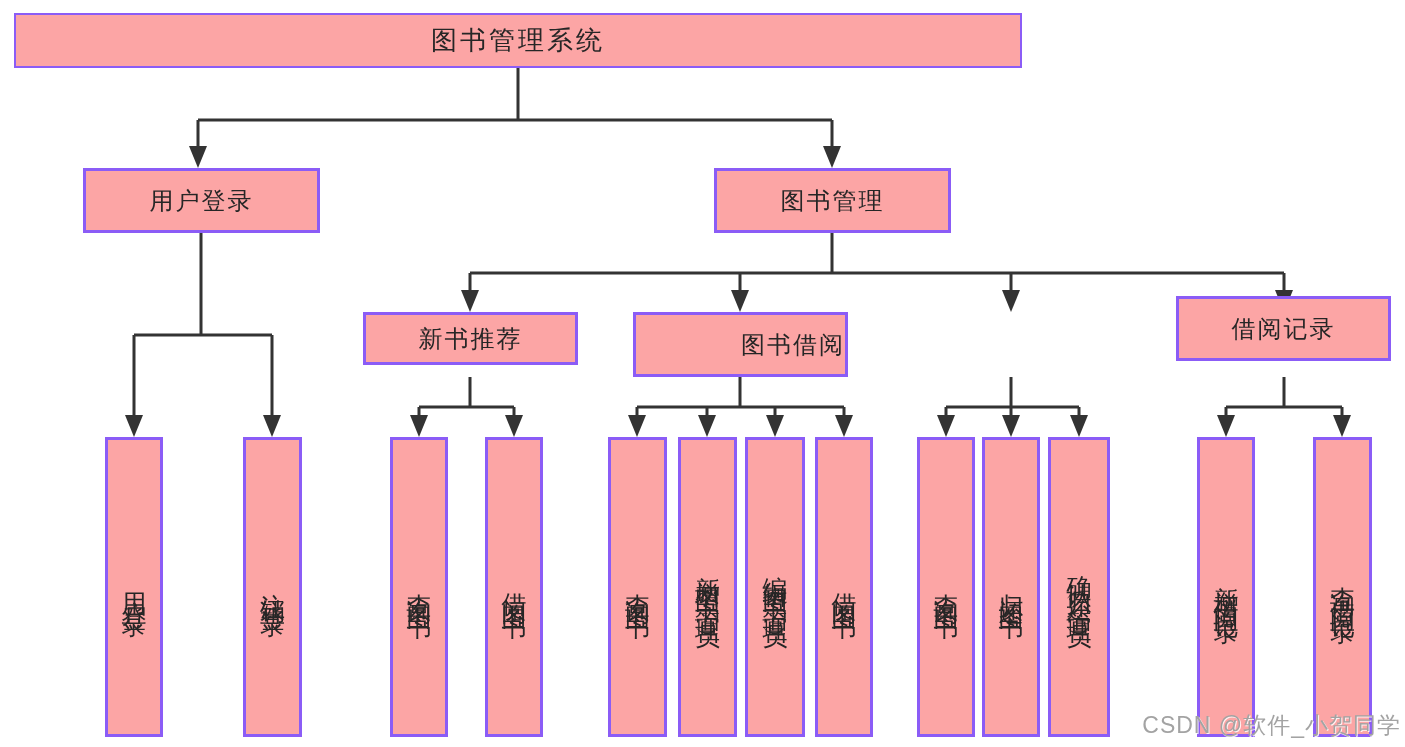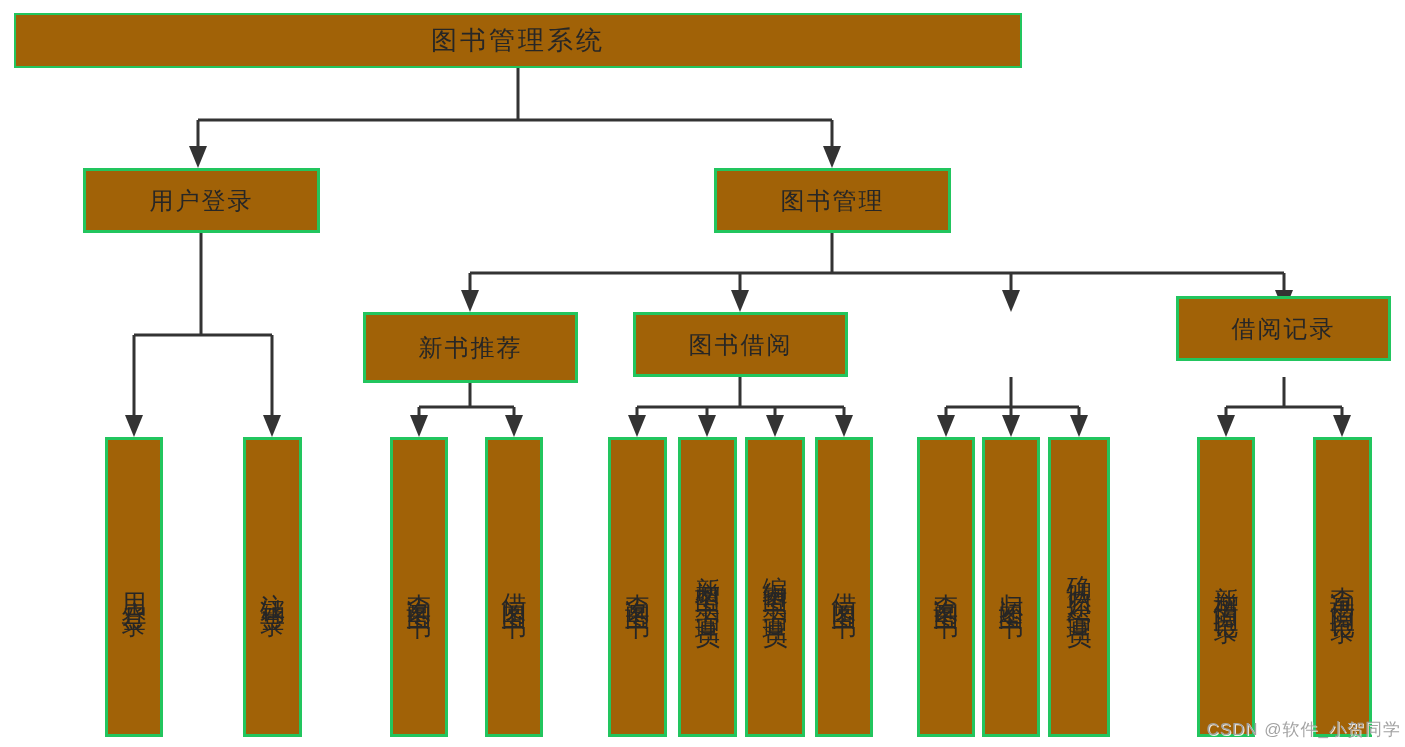--- a/index.html
+++ b/index.html
@@ -12,22 +12,22 @@
     overflow: hidden;
   }
   #connectors {
     position: absolute;
     left: 0; top: 0;
     width: 1405px; height: 747px;
   }
   .box {
     position: absolute;
     box-sizing: border-box;
-    border: 3px solid #22c55e;
-    background: #a16207;
+    border: 3px solid #8b5cf6;
+    background: #fca5a5;
     display: flex;
     align-items: center;
     justify-content: center;
     color: #262626;
   }
   .box.root { border-width: 2px; }
   .h-label {
     font-size: 24px;
     letter-spacing: 2px;
     white-space: nowrap;
@@ -38,21 +38,21 @@
     text-orientation: mixed;
     font-size: 25px;
     letter-spacing: 7px;
     line-height: 1;
     white-space: nowrap;
   }
   #watermark {
     position: absolute;
     right: 4px;
     bottom: 6px;
-    font-size: 17px;
+    font-size: 23px;
     letter-spacing: 1px;
     color: #a3a3a3;
     text-shadow: 1px 1px 0 rgba(255,255,255,0.85);
     z-index: 5;
     white-space: nowrap;
   }
 </style>
 </head>
 <body>
 
@@ -95,24 +95,24 @@
     <span class="h-label">图书管理系统</span>
   </div>
 
   <div class="box" style="left:83px; top:168px; width:237px; height:65px;">
     <span class="h-label">用户登录</span>
   </div>
   <div class="box" style="left:714px; top:168px; width:237px; height:65px;font-family:Liberation Serif, serif;">
     <span class="h-label">图书管理</span>
   </div>
 
-  <div class="box" style="left:363px; top:312px; width:215px; height:71px;">
+  <div class="box" style="left:363px; top:312px; width:215px; height:53px;">
     <span class="h-label">新书推荐</span>
   </div>
-  <div class="box" style="left:633px; top:312px; width:215px; height:65px;">
+  <div class="box" style="left:633px; top:312px; width:215px; height:65px;justify-content:flex-end;">
     <span class="h-label">图书借阅</span>
   </div>
   <div class="box" style="left:1176px; top:296px; width:215px; height:65px;">
     <span class="h-label">借阅记录</span>
   </div>
 
   <div class="box" style="left:105px; top:437px; width:58px; height:300px;">
     <span class="v-label">用户登录</span>
   </div>
   <div class="box" style="left:243px; top:437px; width:59px; height:300px;">

